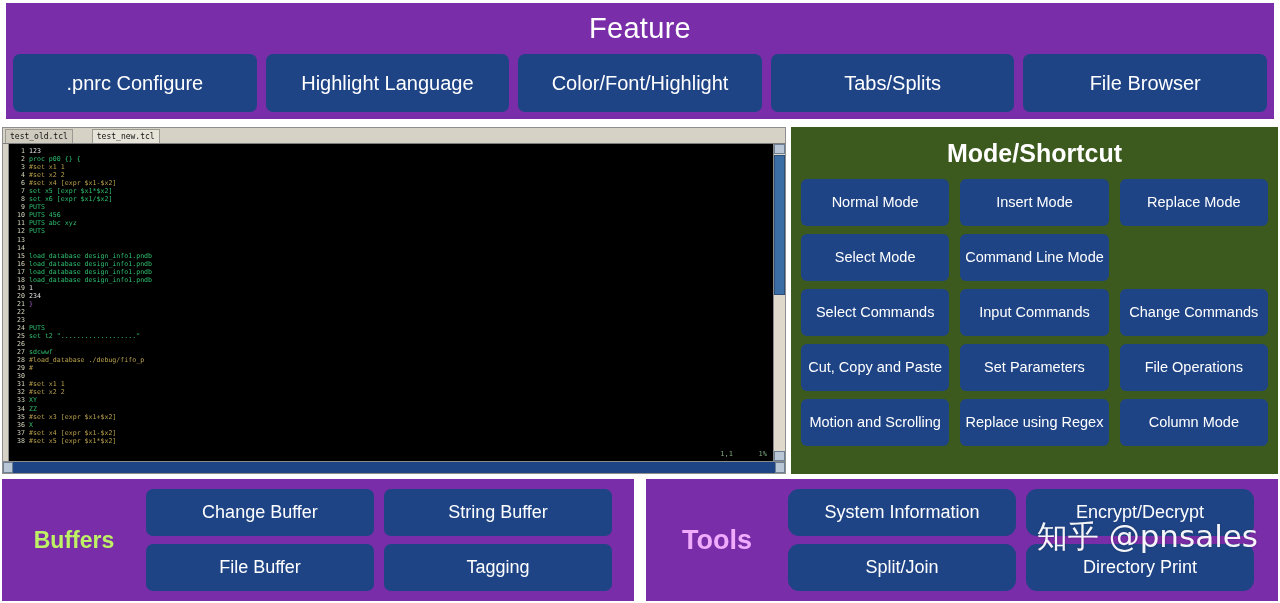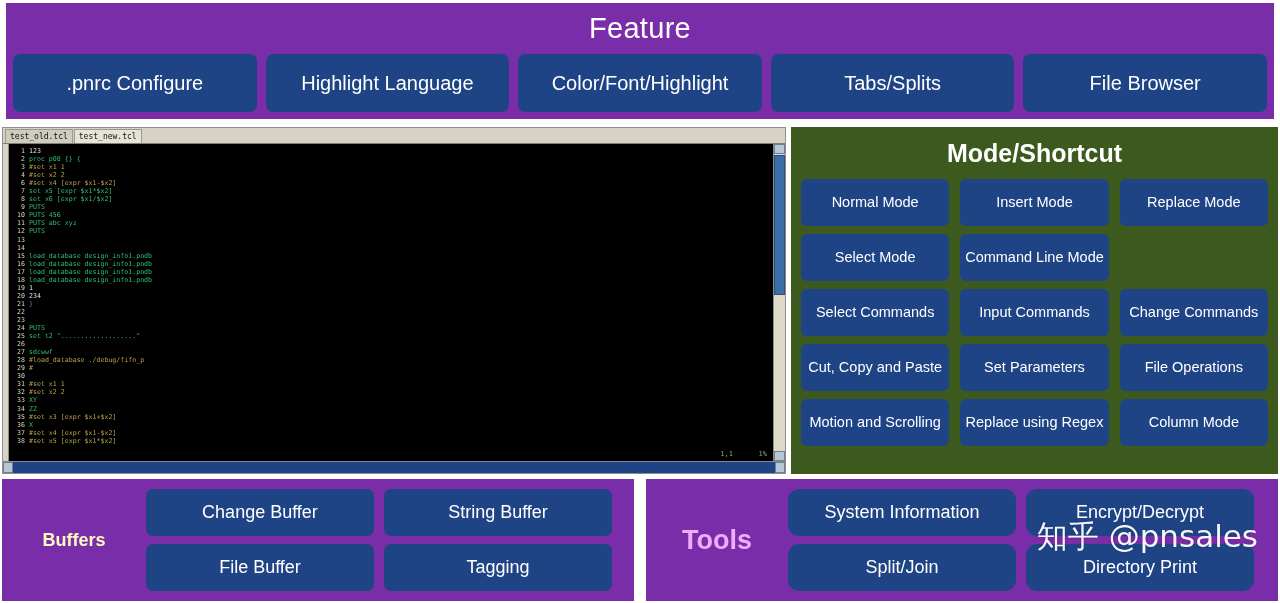--- a/index.html
+++ b/index.html
@@ -16,37 +16,37 @@
     position: absolute; left: 6px; top: 3px; width: 1268px; height: 116px;
     background: #7A2DA8;
     display: flex; flex-direction: column; align-items: center;
   }
   .feature-title {
     color: #ffffff; font-size: 29px; font-weight: normal; letter-spacing: .3px;
     margin-top: 8px; line-height: 34px;
   }
   .feature-row {
     display: flex; gap: 9px; margin-top: 9px; width: 1254px;
-    justify-content: center;
+    justify-content: flex-end;
   }
   .feat-btn {
     flex: 1 1 0; height: 58px; background: #1F4486; border-radius: 7px;
     color: #fff; font-size: 20px;
     display: flex; align-items: center; justify-content: center; text-align: center;
   }
 
   
   .editor-wrap {
     position: absolute; left: 2px; top: 127px; width: 784px; height: 347px;
     background: #d6d3c6; border: 1px solid #8e8e8e;
     display: flex; flex-direction: column;
   }
   .tabbar {
     height: 15px; background: #d6d3c6; display: flex; align-items: flex-end;
-    padding-left: 2px; gap: 1px; flex: 0 0 auto;
+    padding-left: 2px; gap: 19px; flex: 0 0 auto;
   }
   .tab {
     font-family: "DejaVu Sans Mono", monospace; font-size: 8px; line-height: 13px;
     padding: 0 4px; background: #cfccbf; border: 1px solid #9a9a93;
     border-bottom: none; color: #111;
   }
   .tab.active { background: #e6e3d8; }
   .term-area { flex: 1 1 auto; display: flex; background: #000; position: relative;
                border-top: 1px solid #7e7e7e; }
   .term-left { width: 6px; background: #d6d3c6; border-right: 1px solid #8a8a8a; }
@@ -102,21 +102,21 @@
     line-height: 17px; padding: 0 4px;
   }
   .mode-btn.empty { background: transparent; }
 
   
   .buffers-panel {
     position: absolute; left: 2px; top: 479px; width: 632px; height: 122px;
     background: #7A2DA8; display: flex; align-items: center;
   }
   .buffers-title {
-    width: 144px; color: #fef9c3; font-size: 18px; font-weight: bold; text-align: center;
+    width: 144px; color: #bef264; font-size: 23px; font-weight: bold; text-align: center;
     flex: 0 0 auto;
   }
   .buf-grid {
     flex: 1 1 auto; display: grid; grid-template-columns: 1fr 1fr;
     grid-auto-rows: 47px; gap: 8px 10px; padding-right: 22px;
   }
   .buf-btn {
     background: #1F4486; border-radius: 7px; color: #fff; font-size: 18px;
     display: flex; align-items: center; justify-content: center; text-align: center;
   }

